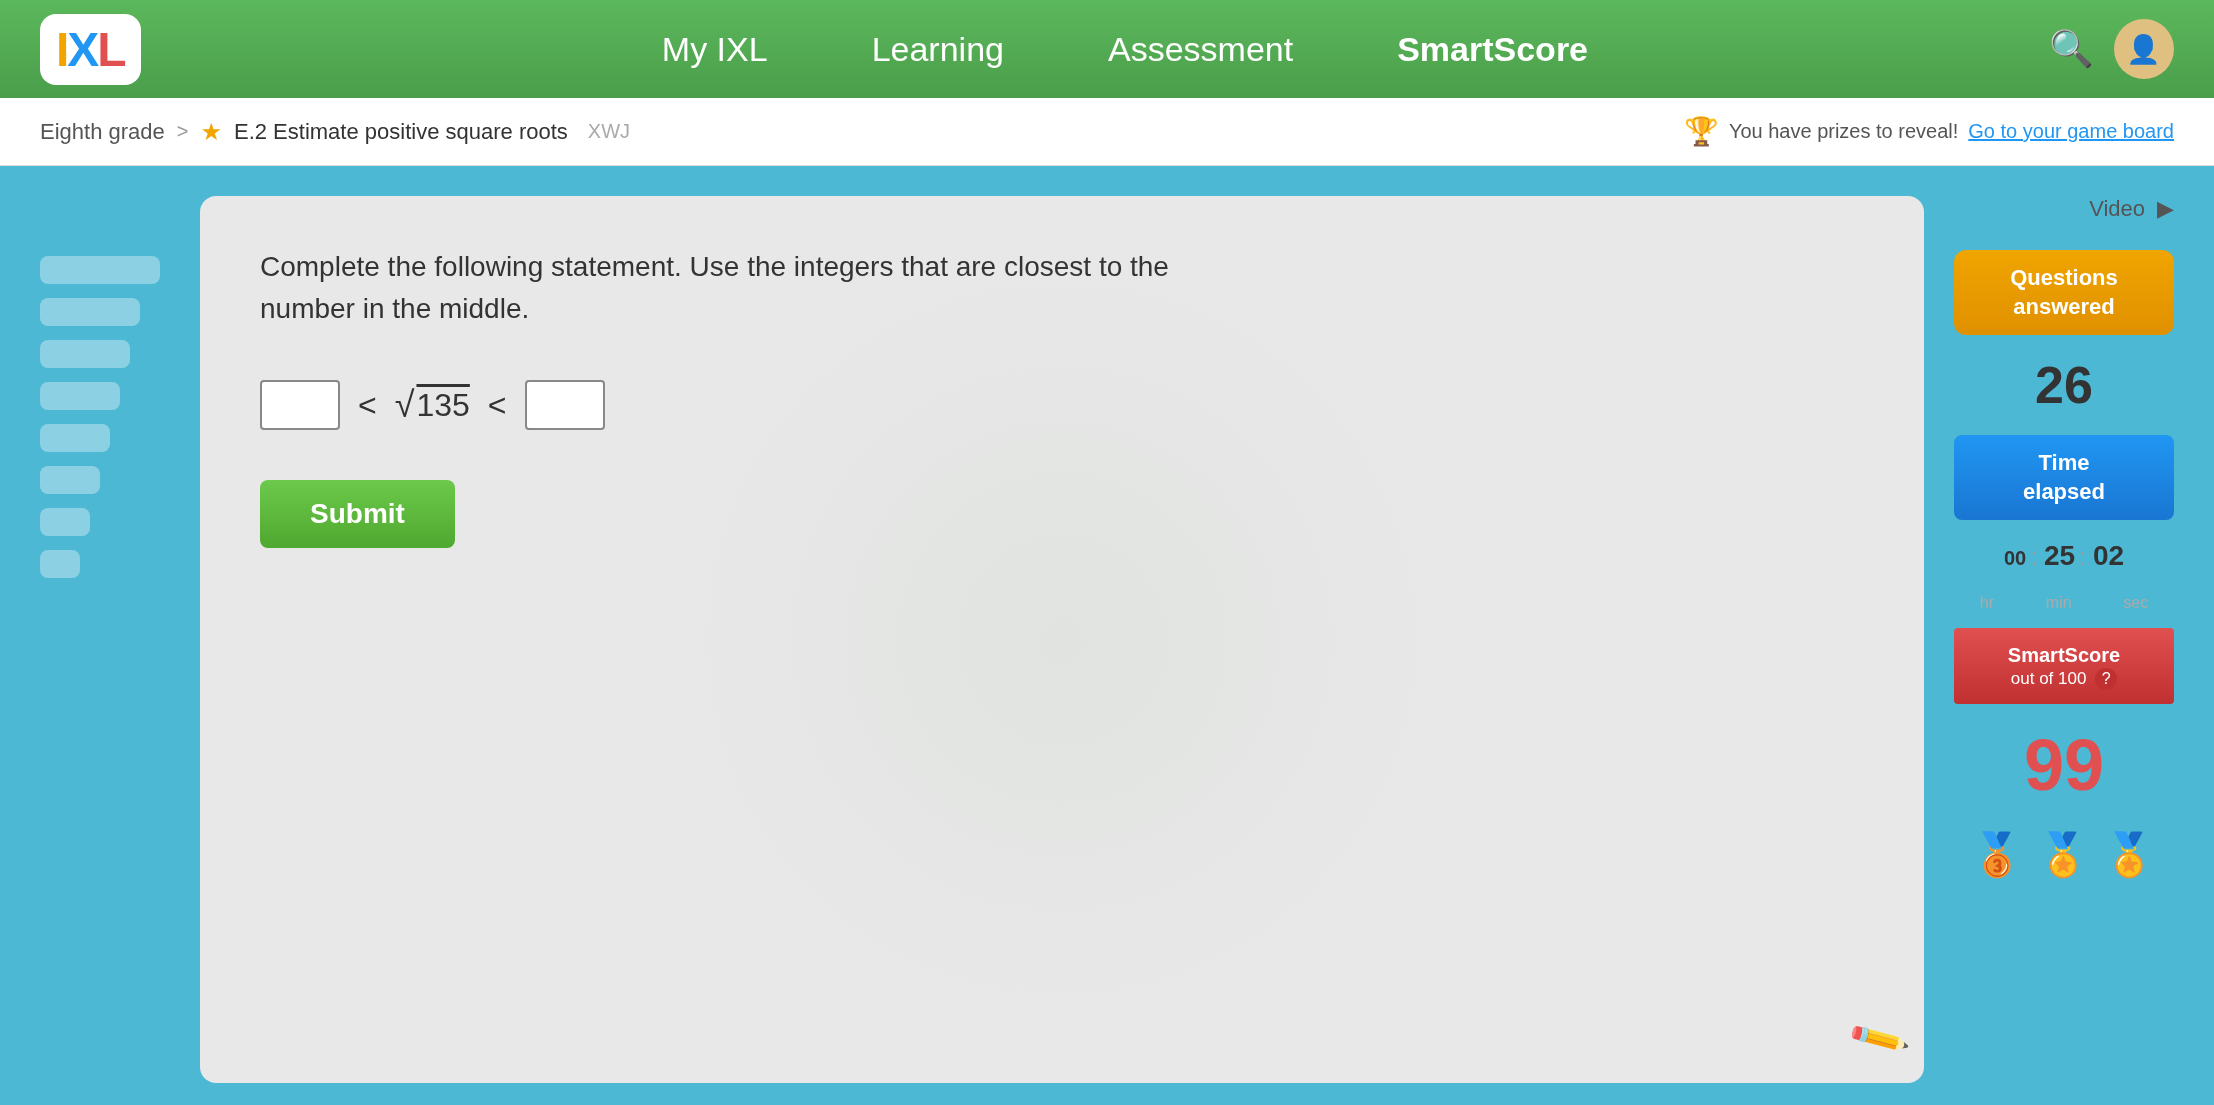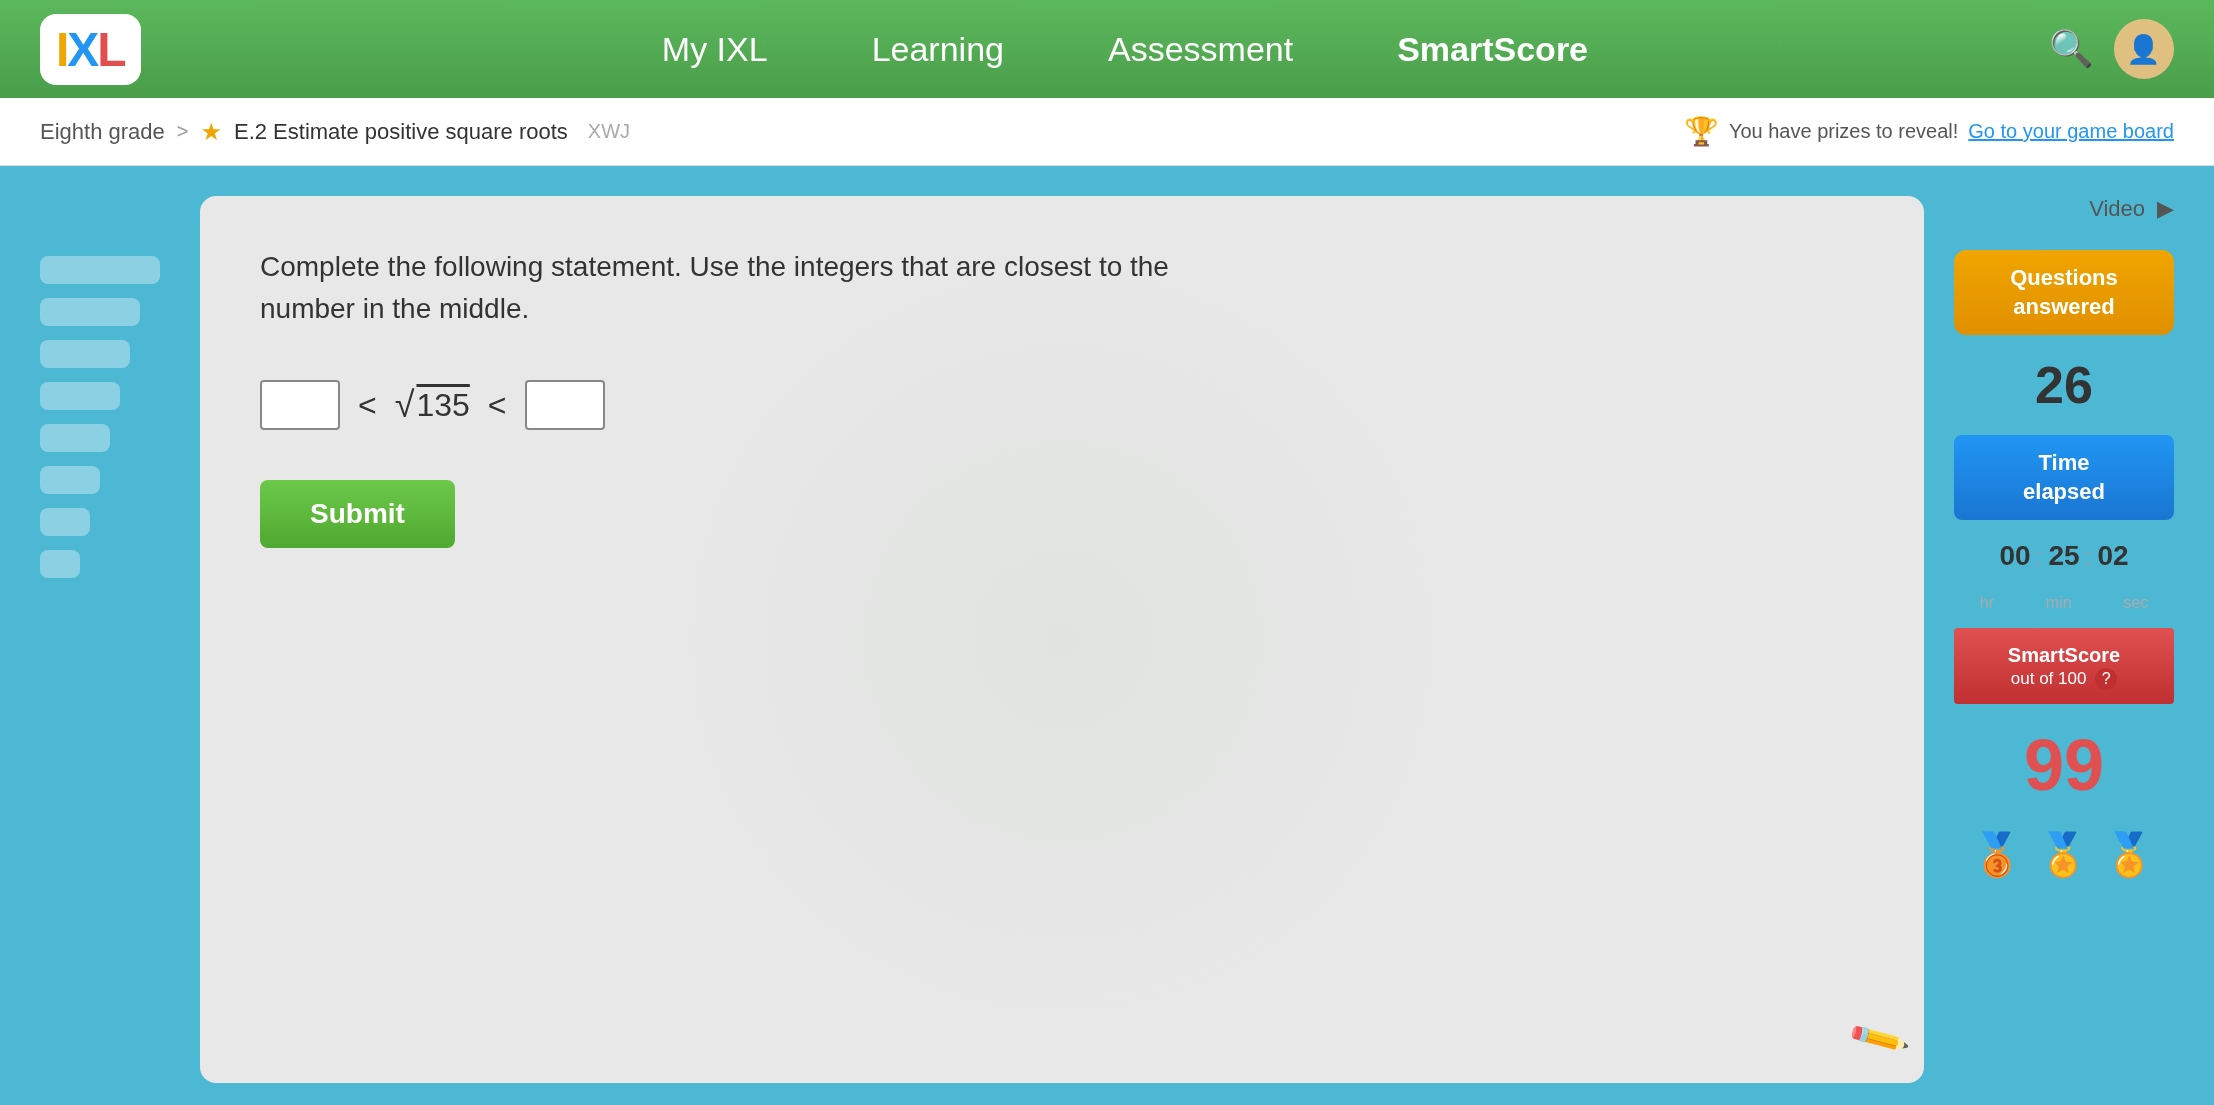--- a/index.html
+++ b/index.html
@@ -416,21 +416,21 @@
       <div>Questions<br>answered</div>
     </div>
 
     <div class="score-number">26</div>
 
     <div class="time-elapsed-btn">
       <div>Time<br>elapsed</div>
     </div>
 
     <div style="text-align:center; margin: 4px 0;">
-      <span style="font-size:28px; font-weight:700; color:#333;">00</span>
+      <span style="font-size:20px; font-weight:700; color:#333;">00</span>
       <span style="font-size:24px; color:#999;"> : </span>
       <span style="font-size:28px; font-weight:700; color:#333;">25</span>
       <span style="font-size:24px; color:#999;"> : </span>
       <span style="font-size:28px; font-weight:700; color:#333;">02</span>
     </div>
     <div class="timer-labels">
       <span>hr</span>
       <span>min</span>
       <span>sec</span>
     </div>

